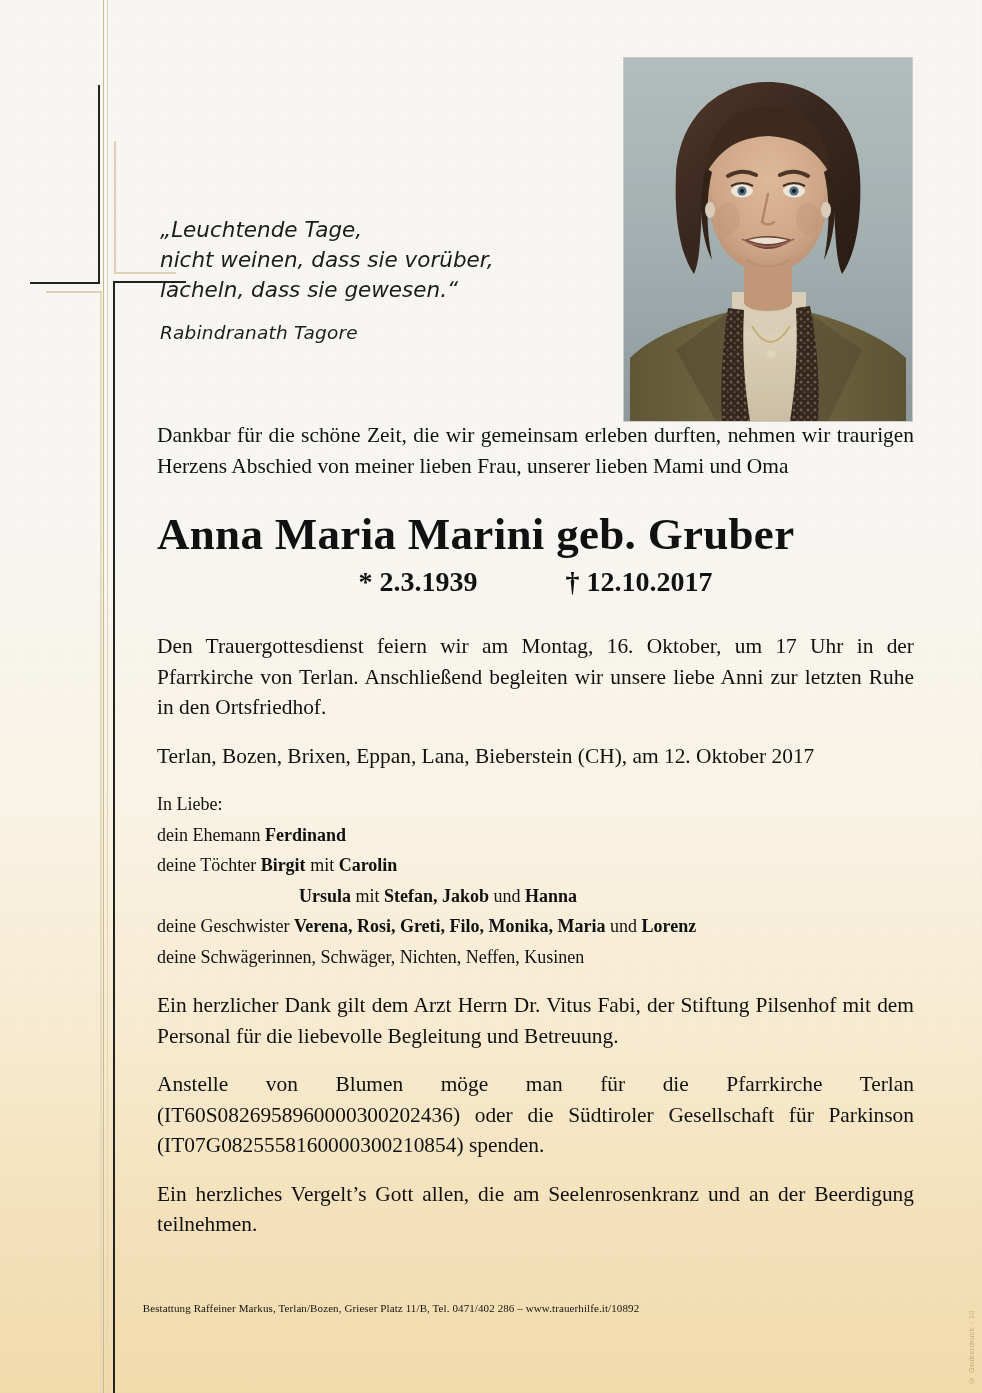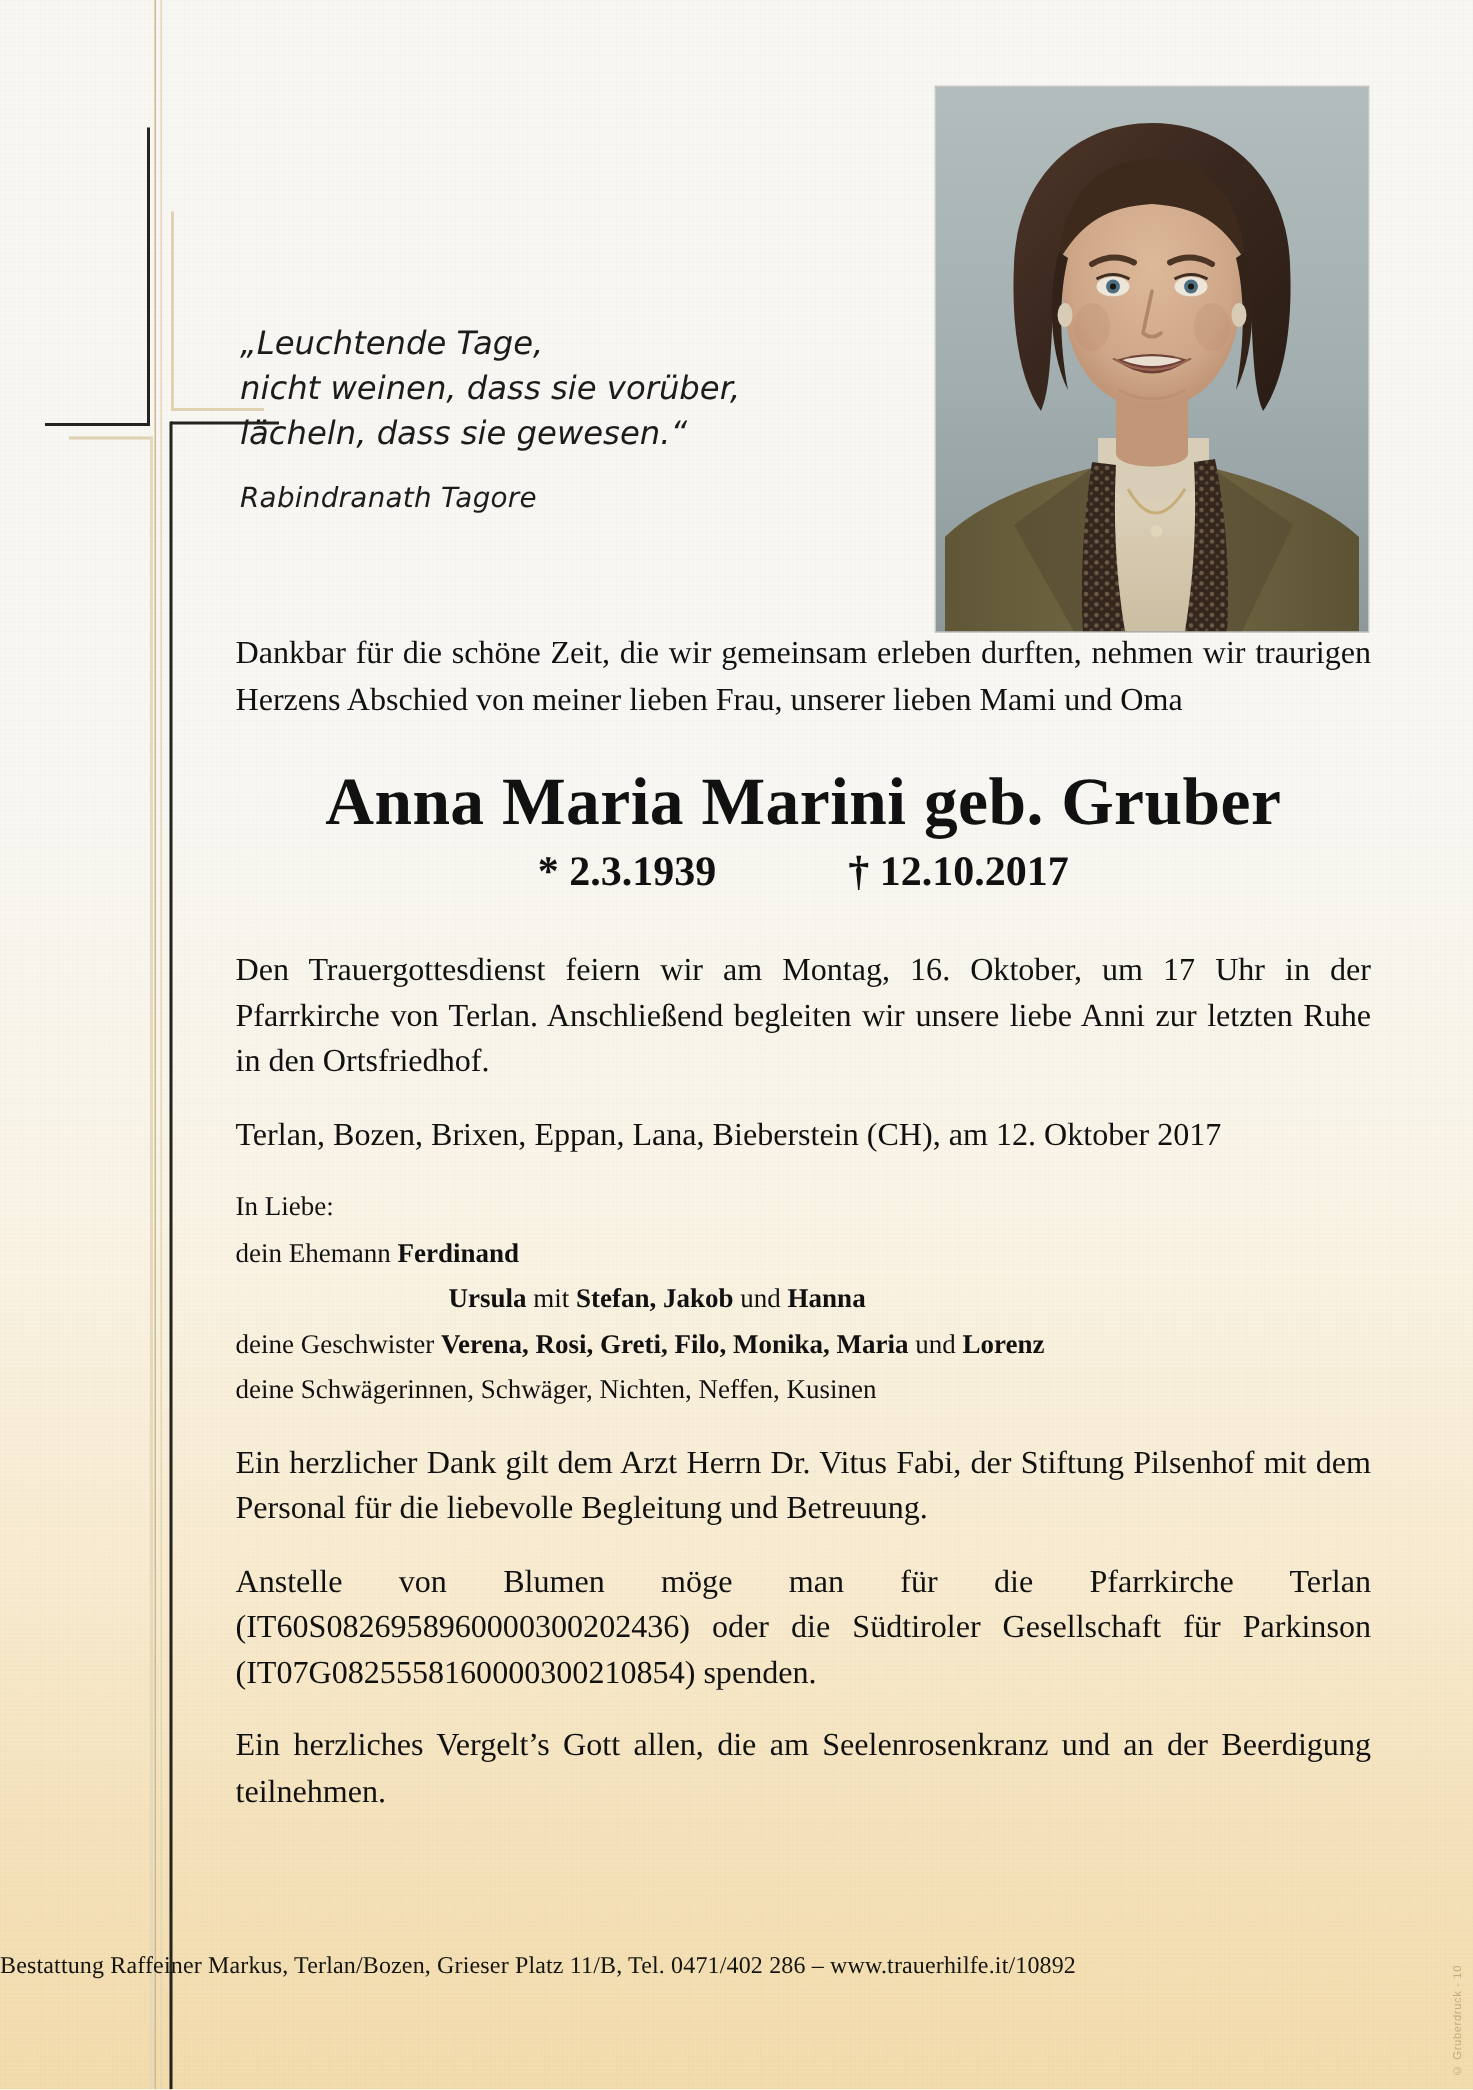--- a/index.html
+++ b/index.html
@@ -182,21 +182,20 @@
     line-height: 30.5px;
     text-align: justify;
     text-justify: inter-word;
     margin: 0 0 18px 0;
   }
   .para.last-line-left { text-align-last: left; }
   .para.nojust { text-align: left; }
 
   
   #name-line {
-    text-align: center;
     font-size: 45px;
     line-height: 54px;
     font-weight: bold;
     letter-spacing: .3px;
     margin: 26px 0 4px 0;
     white-space: nowrap;
   }
   #dates-line {
     text-align: center;
     font-size: 28px;
@@ -217,22 +216,22 @@
   #family .frow { white-space: nowrap; }
   #family .frow.indent { padding-left: 142px; }
   #family b { font-weight: bold; }
 
   
   #footer {
     position: absolute;
     left: 0;
     top: 1302px;
     width: 782px;
-    text-align: left;
-    font-size: 16px;
+    text-align: center;
+    font-size: 11px;
     color: #15150f;
     letter-spacing: .1px;
   }
 
   #copyright {
     position: absolute;
     right: 6px;
     bottom: 8px;
     font-family: "Liberation Sans", sans-serif;
     font-size: 7.5px;
@@ -383,20 +382,23 @@
 
     <p class="para nojust">Terlan, Bozen, Brixen, Eppan, Lana, Bieberstein (CH), am 12. Oktober 2017</p>
 
     <div id="family">
       <div class="frow">In Liebe:</div>
 
       <div class="frow">
         <span>dein Ehemann </span><b>Ferdinand</b>
       </div>
 
+      <div class="frow">
+        <span>deine Töchter  </span><b>Birgit</b><span> mit </span><b>Carolin</b>
+      </div>
 
       <div class="frow indent">
         <b>Ursula</b><span> mit </span><b>Stefan, Jakob</b><span> und </span><b>Hanna</b>
       </div>
 
       <div class="frow">
         <span>deine Geschwister </span><b>Verena, Rosi, Greti, Filo, Monika, Maria</b><span> und </span><b>Lorenz</b>
       </div>
 
       <div class="frow">deine Schwägerinnen, Schwäger, Nichten, Neffen, Kusinen</div>

